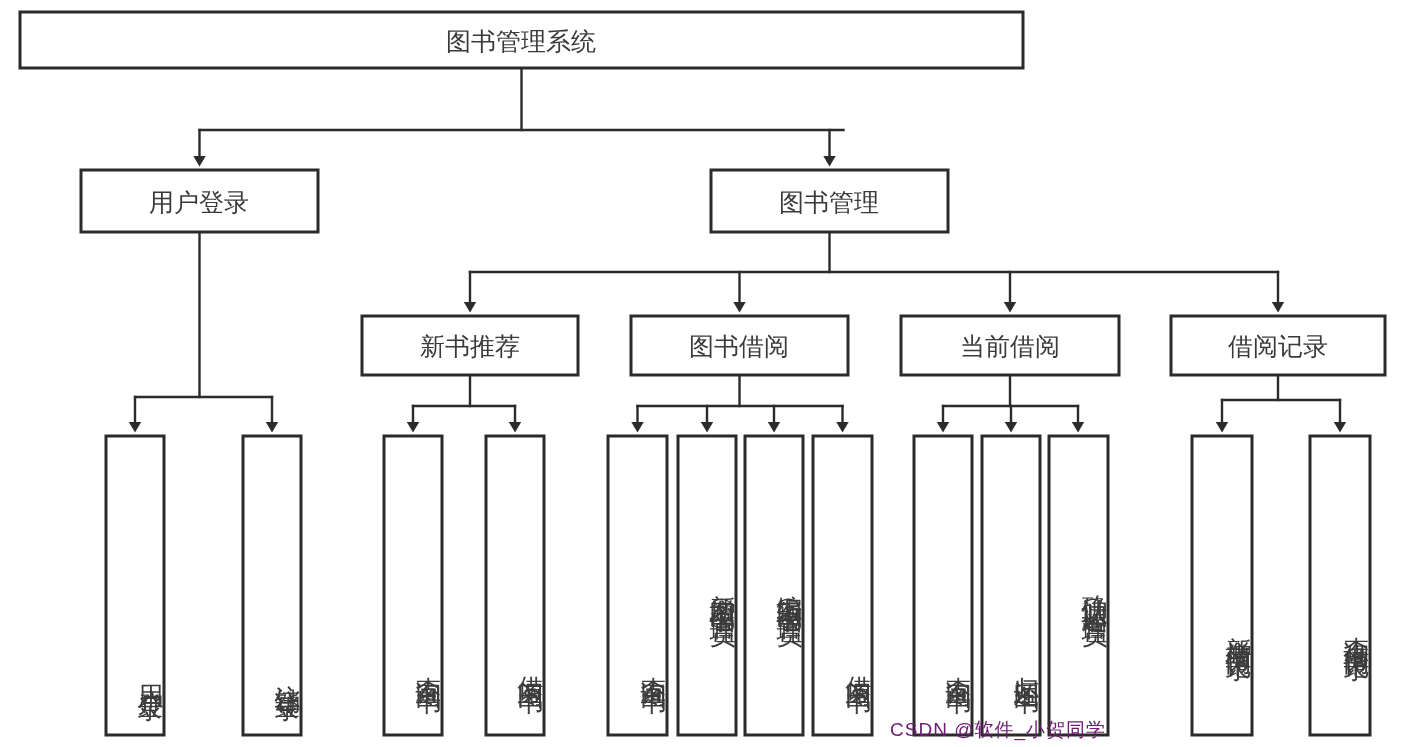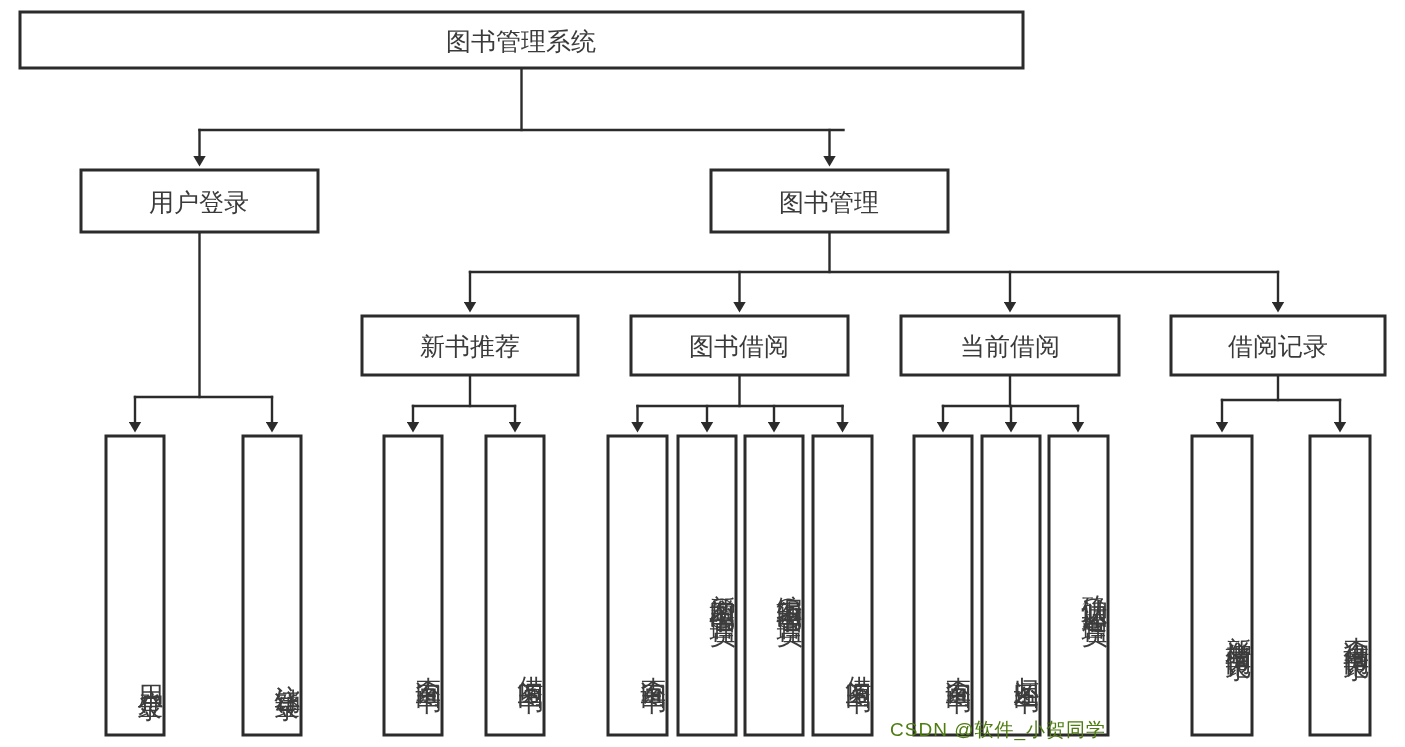--- a/index.html
+++ b/index.html
@@ -58,21 +58,21 @@
     letter-spacing: 4px;
     white-space: nowrap;
     pointer-events: none;
   }
   .watermark {
     position: absolute;
     right: 8px;
     bottom: 4px;
     font-family: "Liberation Sans", "DejaVu Sans", sans-serif;
     font-size: 19px;
-    color: #4d7c0f;
+    color: #701a75;
     letter-spacing: 1px;
     white-space: nowrap;
   }
 </style>
 </head>
 <body>
 
 <div id="diagram-root">
 
   <svg id="flowchart" viewBox="0 0 1405 747">

